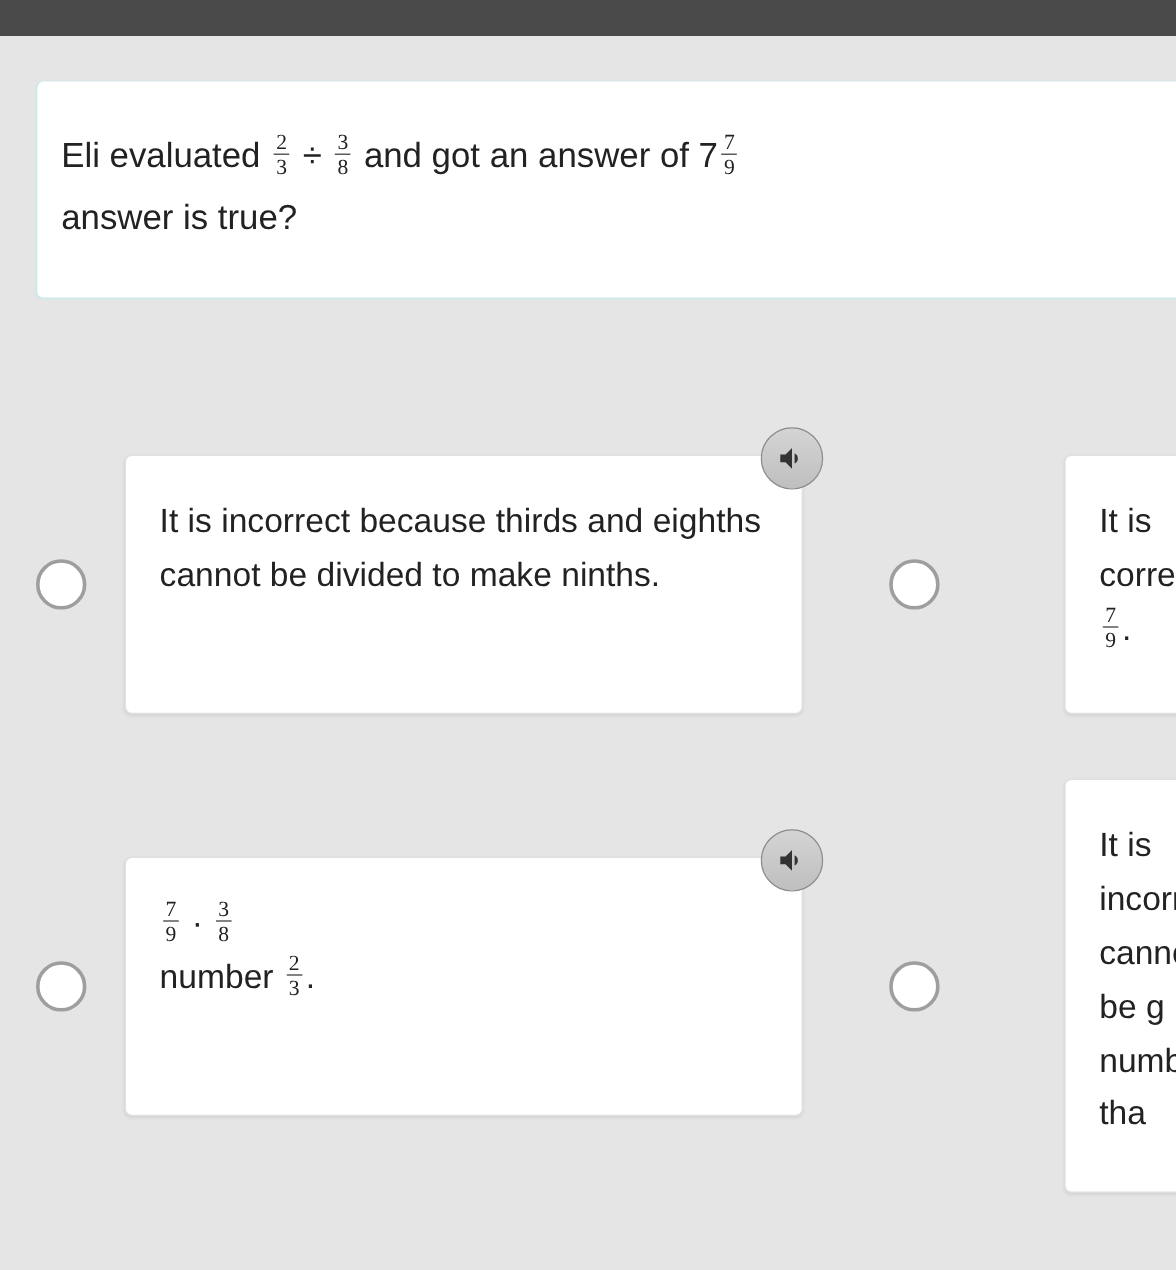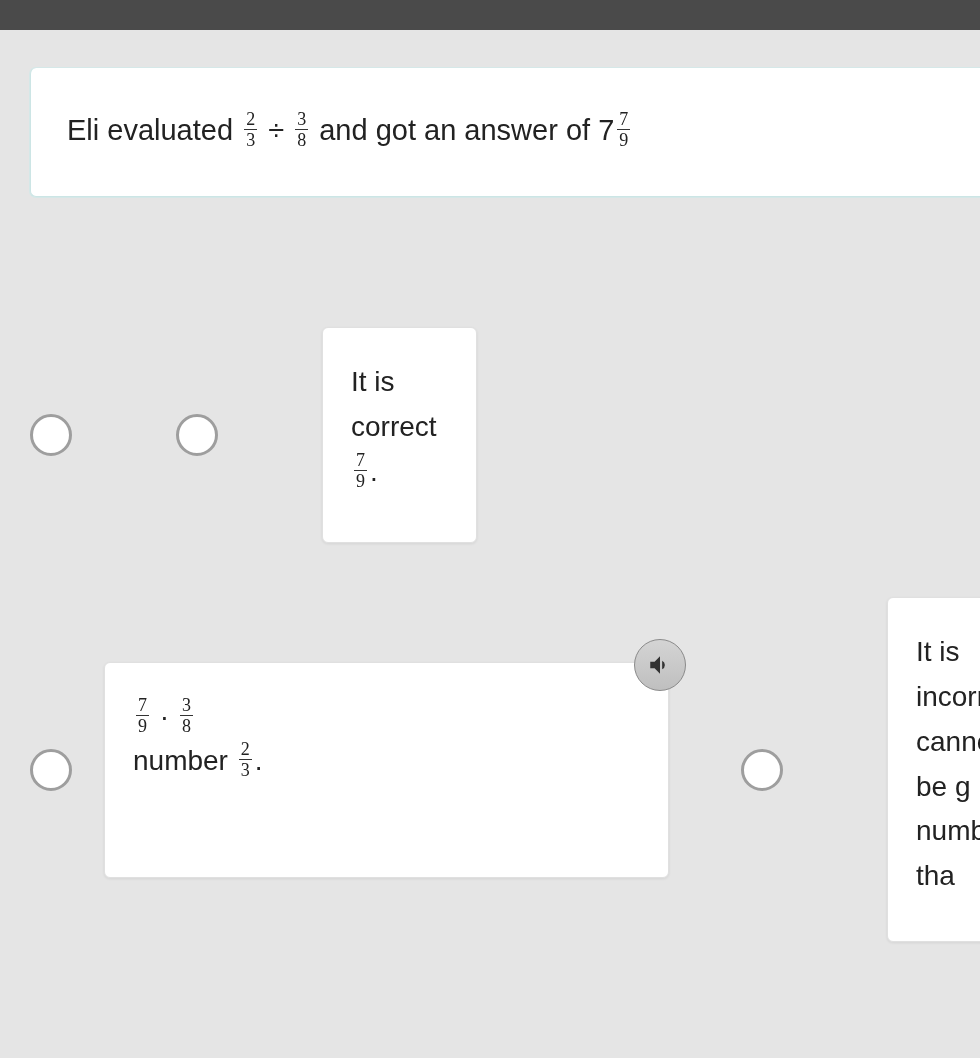--- a/index.html
+++ b/index.html
@@ -19,21 +19,21 @@
   .content {
     padding: 0;
   }
   .question-box {
     background: #fff;
     border: 1px solid #cce5e5;
     border-top: none;
     border-right: none;
     border-radius: 6px 0 0 6px;
     margin: 38px 0 0 30px;
-    padding: 36px 20px 40px 36px;
+    padding: 36px 20px 40px 20px;
     font-size: 29px;
     color: #222;
     line-height: 1.8;
     box-shadow: 0 0 0 1px #d5e8e8;
   }
   .options-area {
     margin-top: 130px;
     margin-left: 30px;
   }
   .radio {
@@ -122,27 +122,36 @@
       <span> ÷ </span>
       <span class="frac">
         <span class="num">3</span>
         <span class="den">8</span>
       </span>
       <span> and got an answer of 7</span><span class="frac">
         <span class="num">7</span>
         <span class="den">9</span>
       </span>
     </div>
+    <div>answer is true?</div>
   </div>
 
   <div class="options-area">
 
     <div class="row">
       <div class="pair">
         <div class="radio"></div>
+        <div class="card card-left">
+          <div class="speaker">
+            <svg viewBox="0 0 24 24" fill="#333">
+                <path d="M3 9v6h4l5 5V4L7 9H3zm13.5 3a4.5 4.5 0 0 0-2.5-4v8a4.5 4.5 0 0 0 2.5-4z"></path>
+              </svg>
+          </div>
+          <span>It is incorrect because thirds and eighths cannot be divided to make ninths.</span>
+        </div>
       </div>
       <div class="pair" style="margin-left:72px;">
         <div class="radio"></div>
         <div class="card card-right">
           <div>It is correct</div>
           <div>
             <span class="frac">
               <span class="num">7</span>
               <span class="den">9</span>
             </span><span>.</span>

